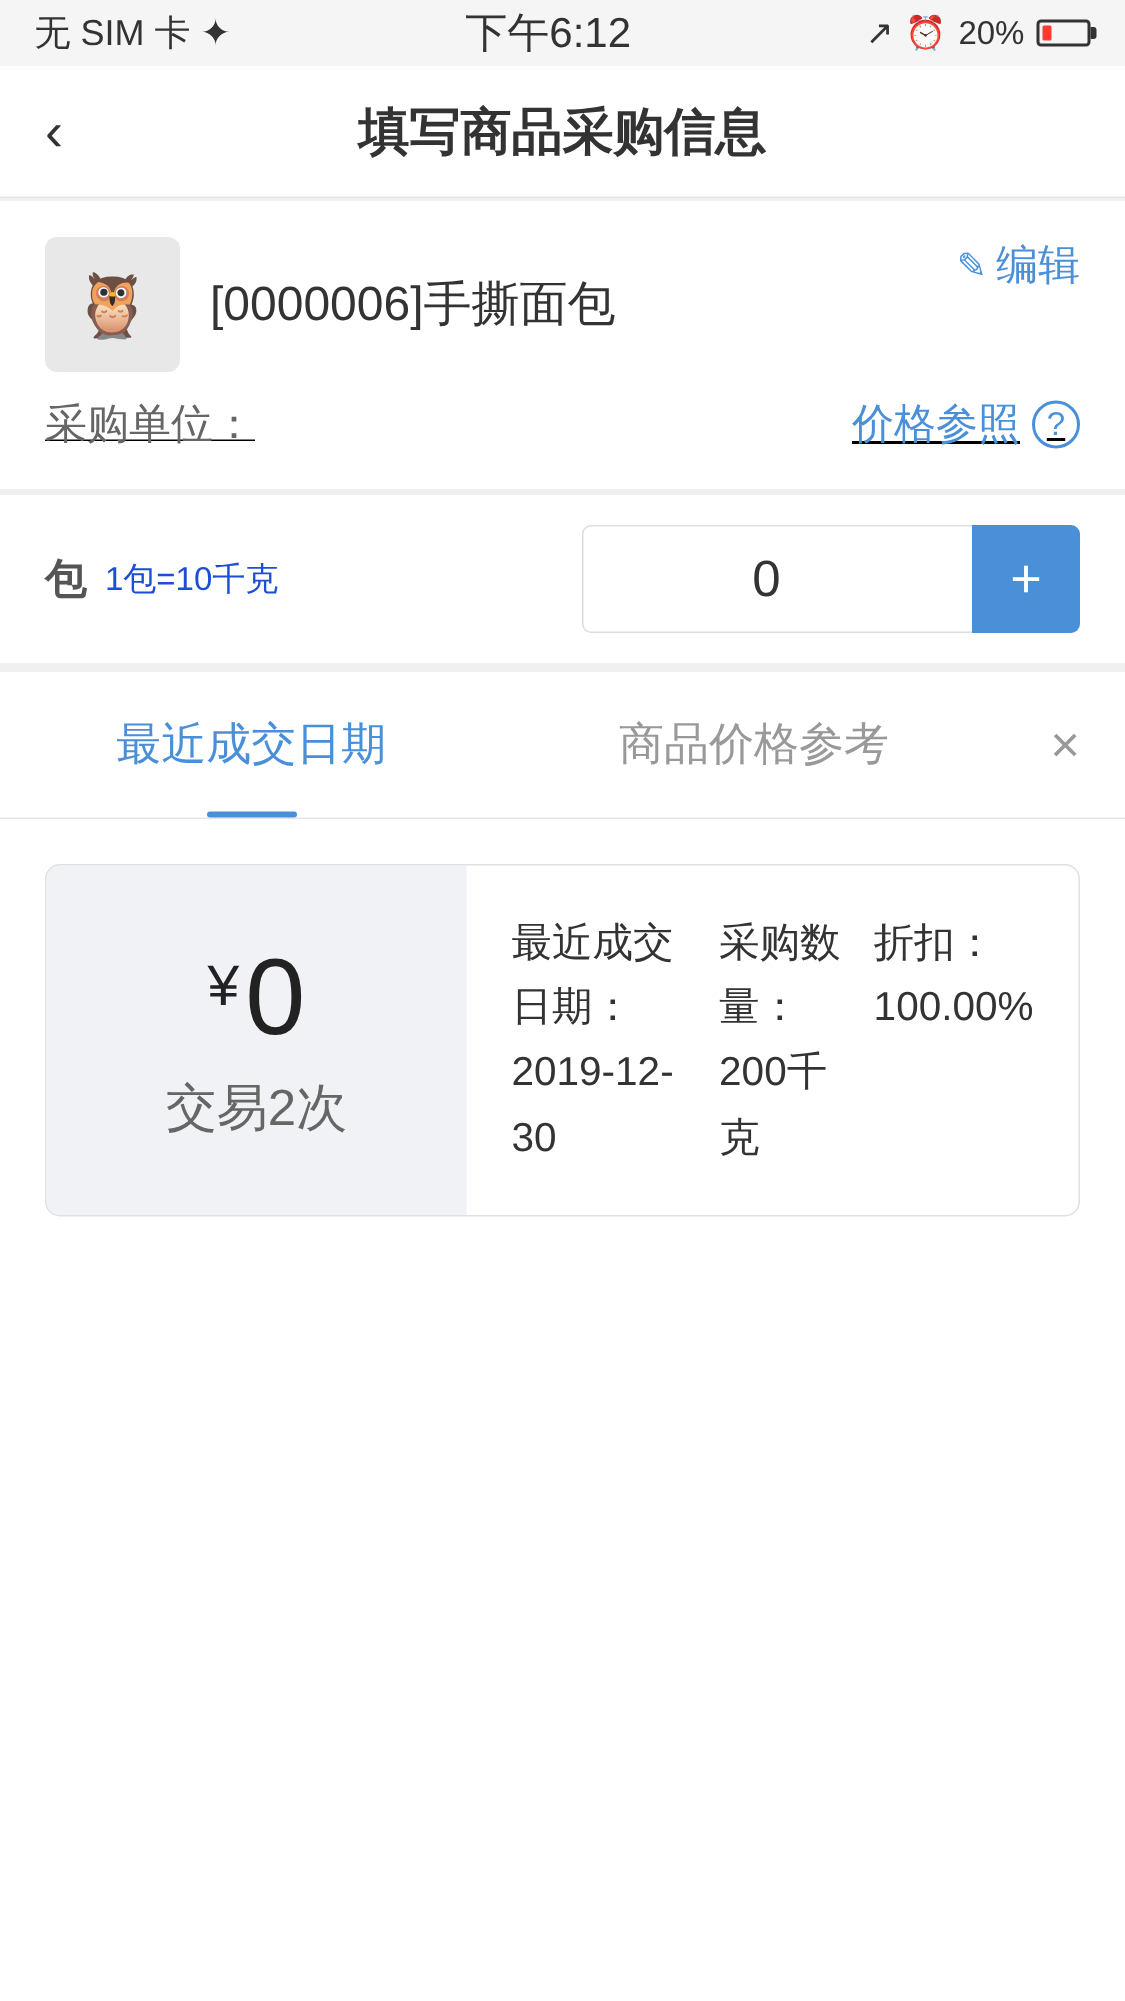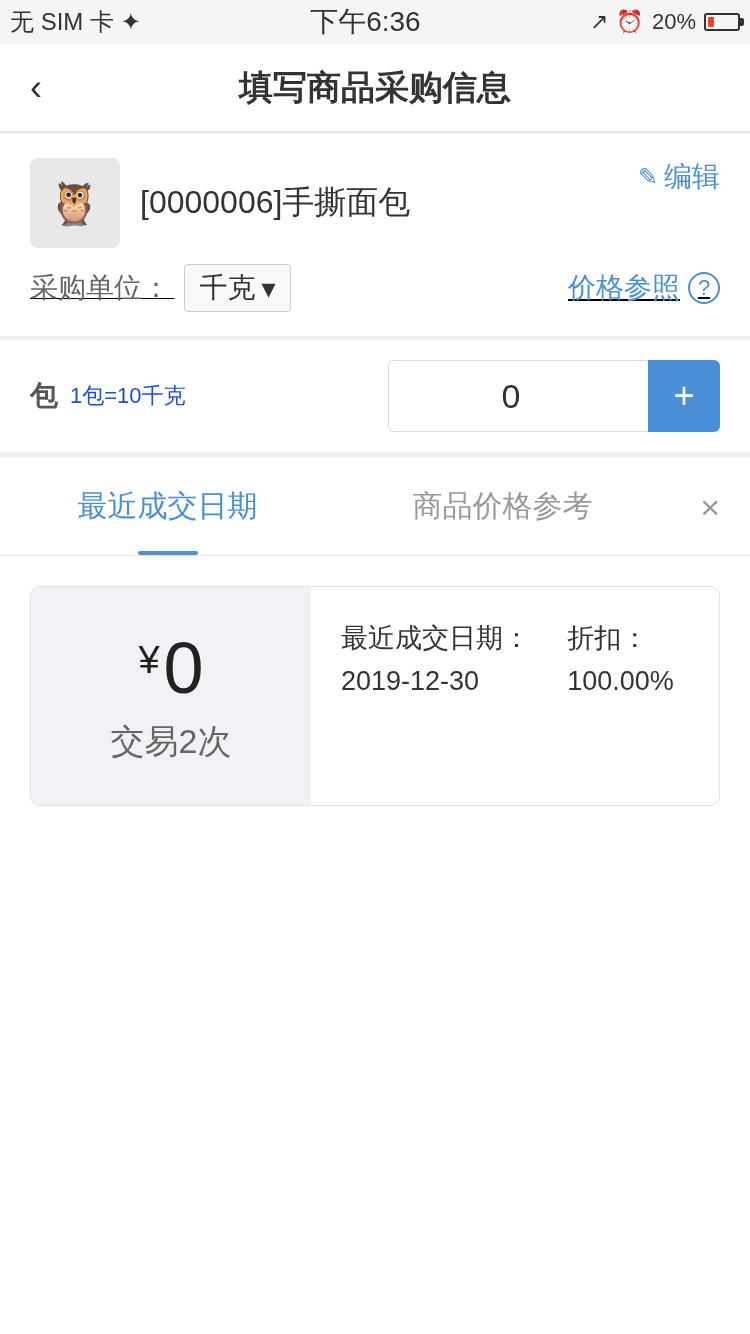--- a/index.html
+++ b/index.html
@@ -12,21 +12,21 @@
       overflow-x: hidden;
     }
 
     
     .status-bar {
       display: flex;
       justify-content: space-between;
       align-items: center;
       height: 44px;
       background: #f5f5f5;
-      padding: 0 10px;
+      padding: 0 23px;
       font-size: 26px;
     }
     .status-left {
       font-size: 24px;
       color: #333;
     }
     .status-center {
       font-size: 28px;
       color: #333;
       font-weight: 500;
@@ -351,21 +351,21 @@
       background: #ffffff;
       flex: 1;
       min-height: 600px;
     }
   </style>
 </head>
 <body>
 
 <div class="status-bar">
   <span class="status-left">无 SIM 卡 ✦</span>
-  <span class="status-center">下午6:36</span>
+  <span class="status-center">下午6:12</span>
   <div class="status-right">
     <span>↗</span>
     <span>⏰</span>
     <span>20%</span>
     <span class="battery-icon">
       <span class="battery-outline">
           <span class="battery-fill"></span>
         </span>
     </span>
   </div>
@@ -386,24 +386,20 @@
     </div>
     <div class="edit-link">
       <span class="edit-icon-box">✎</span>
       <span>编辑</span>
     </div>
   </div>
 
   <div class="product-unit-row">
     <div>
       <span class="unit-label">采购单位：</span>
-      <span class="unit-select">
-        <span>千克</span>
-        <span>▾</span>
-      </span>
     </div>
     <div class="price-ref-link">
       <span>价格参照</span>
       <span class="help-circle">?</span>
     </div>
   </div>
 </div>
 
 <div class="quantity-section">
   <div class="quantity-row">
@@ -435,20 +431,23 @@
         <div class="price-value">
           <span class="price-yuan">¥</span><span class="price-number">0</span>
         </div>
         <div class="trade-count">交易2次</div>
       </div>
       <div class="price-card-right">
         <div class="price-detail-row">
           <span>最近成交日期：</span><span>2019-12-30</span>
         </div>
         <div class="price-detail-row">
+          <span>采购数量：</span><span>200千克</span>
+        </div>
+        <div class="price-detail-row">
           <span>折扣：</span><span>100.00%</span>
         </div>
       </div>
     </div>
   </div>
 </div>
 
 <div class="empty-content"></div>
 
 </body></html>

